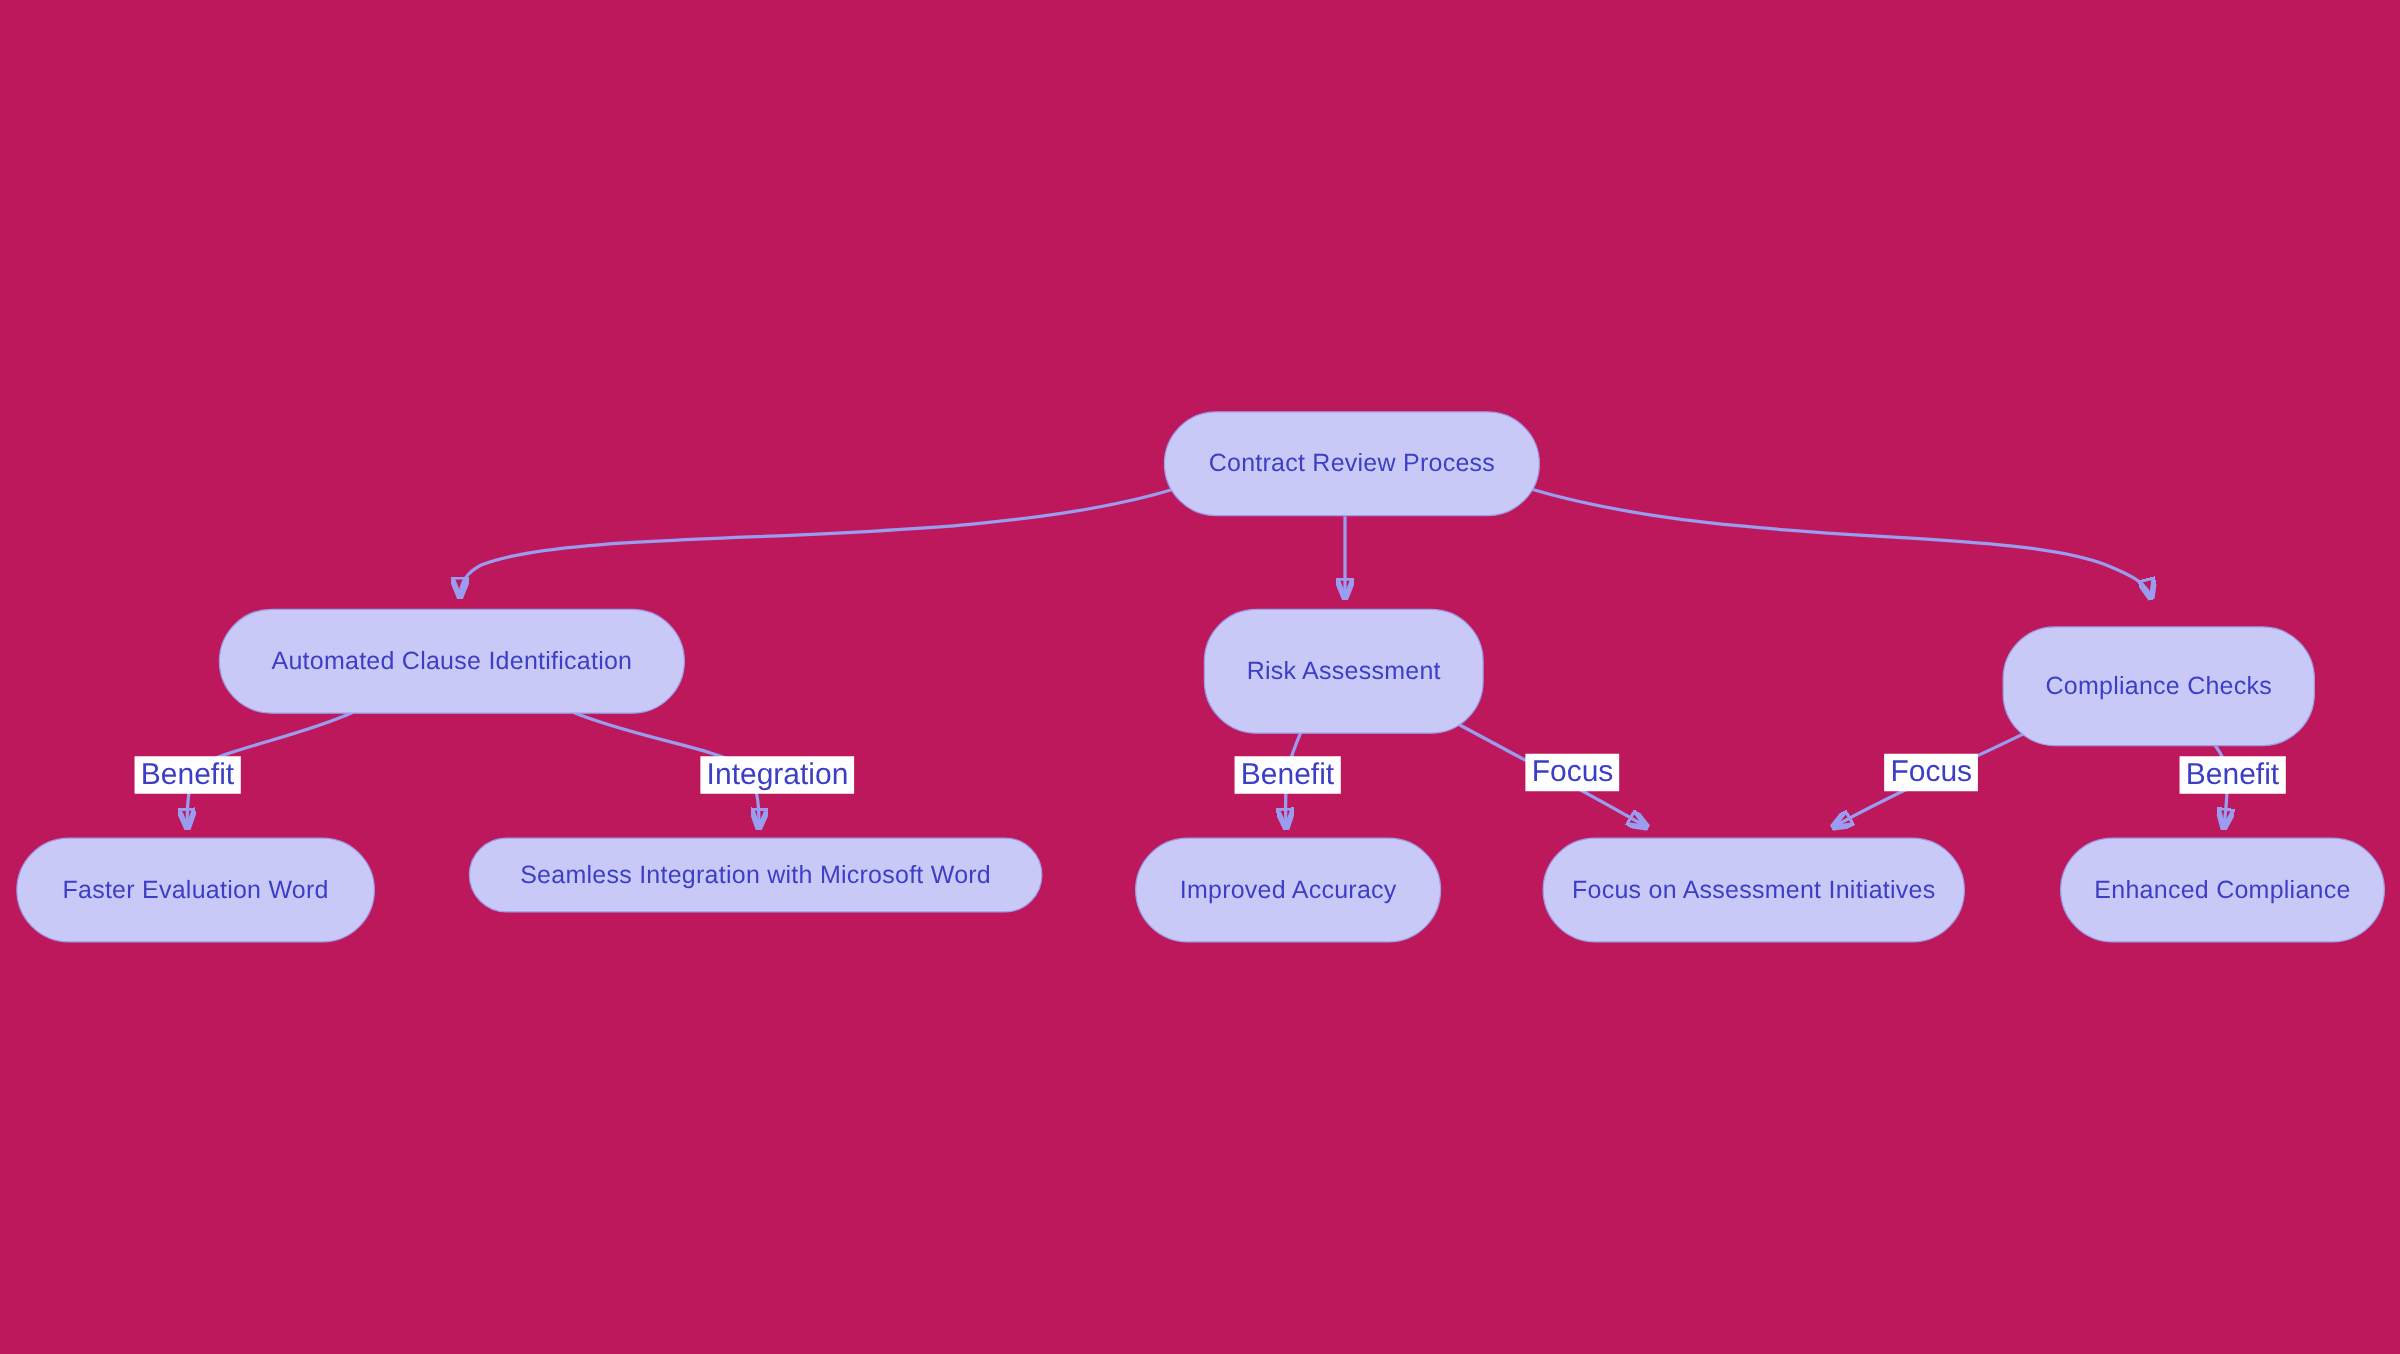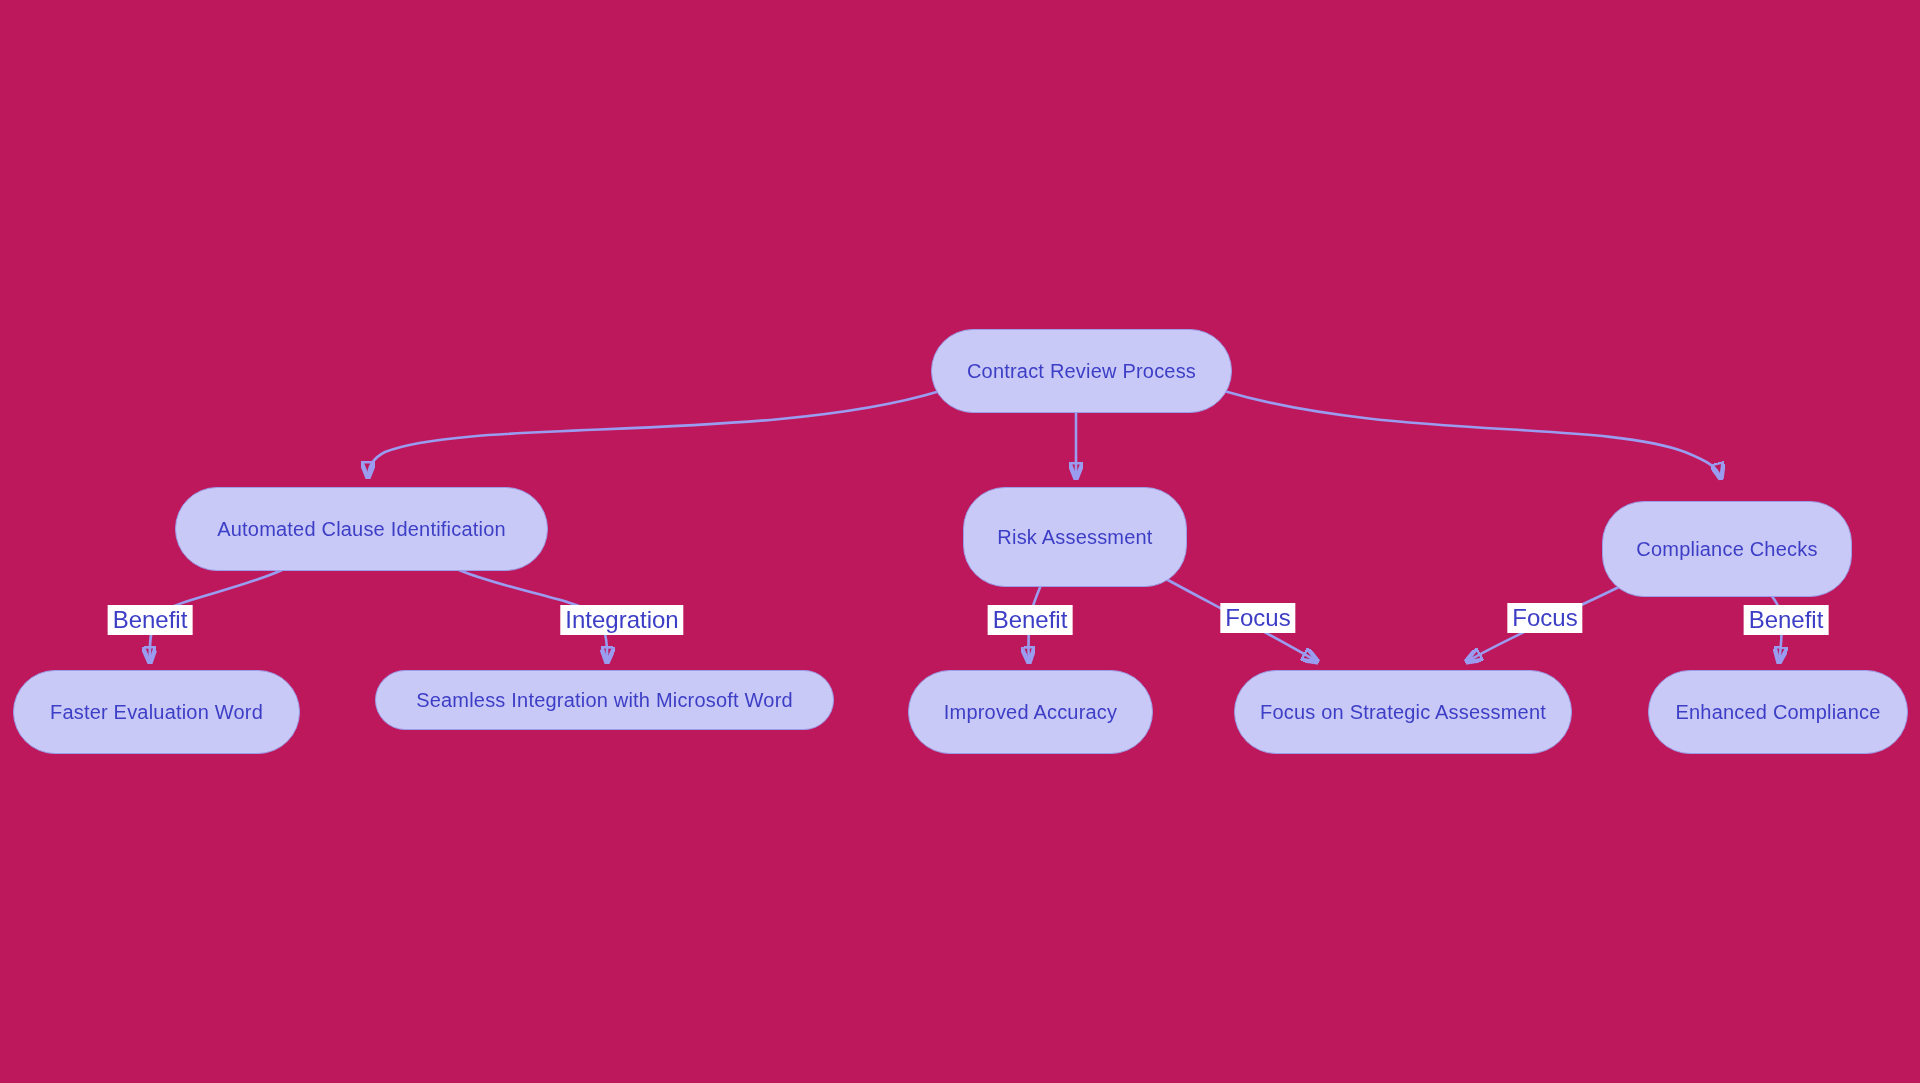--- a/index.html
+++ b/index.html
@@ -98,21 +98,21 @@
 
   <div class="node" style="left:375px; top:670px; width:459px; height:60px;">
     <span>Seamless Integration with Microsoft Word</span>
   </div>
 
   <div class="node" style="left:908px; top:670px; width:245px; height:84px;">
     <span>Improved Accuracy</span>
   </div>
 
   <div class="node" style="left:1234px; top:670px; width:338px; height:84px;">
-    <span>Focus on Strategic Assessment</span>
+    <span>Focus on Assessment Initiatives</span>
   </div>
 
   <div class="node" style="left:1648px; top:670px; width:260px; height:84px;">
     <span>Enhanced Compliance</span>
   </div>
 
   <div class="edge-label" style="left:150px; top:620px;">Benefit</div>
   <div class="edge-label" style="left:574px; top:620px;margin-left:48px;">Integration</div>
   <div class="edge-label" style="left:1030px; top:620px;">Benefit</div>
   <div class="edge-label" style="left:1258px; top:618px;">Focus</div>

